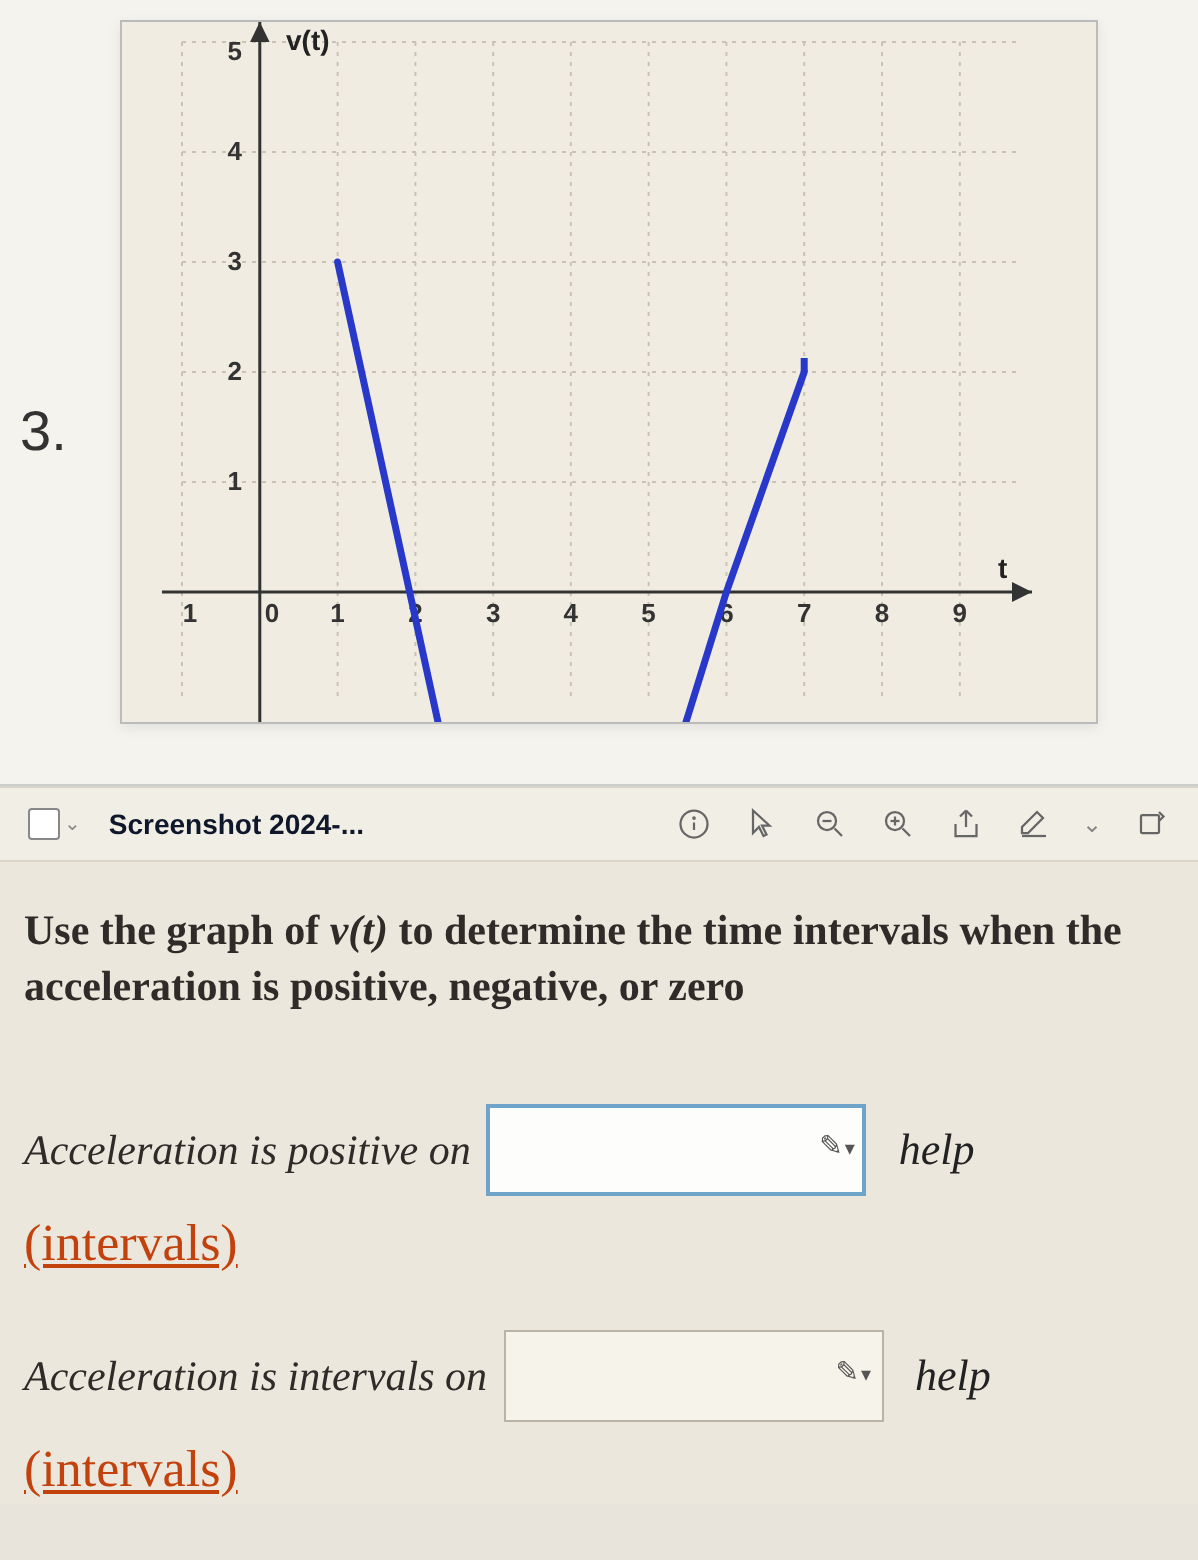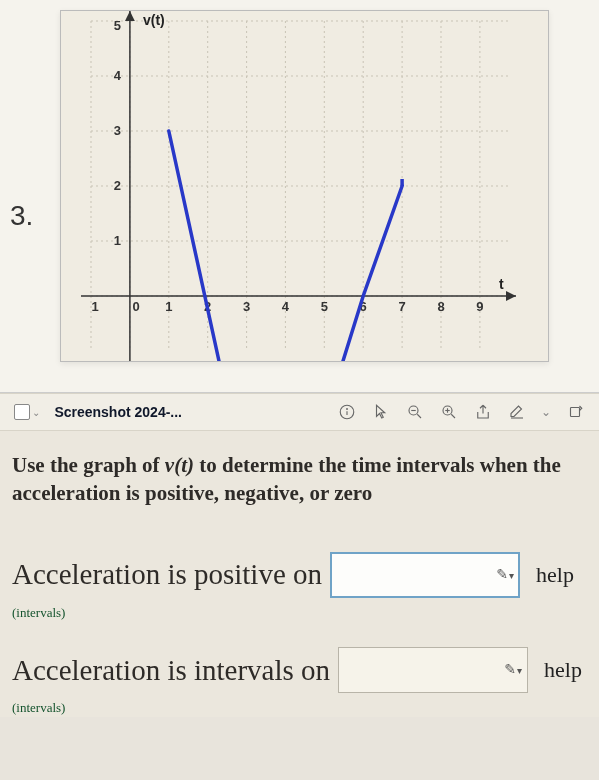--- a/index.html
+++ b/index.html
@@ -97,21 +97,22 @@
       font-weight: bold;
     }
     .answer-row {
       display: flex;
       align-items: center;
       gap: 8px;
       margin-bottom: 6px;
       flex-wrap: wrap;
     }
     .answer-label {
-      font-size: 29px;
+      font-size: 21px;
+      font-style: italic;
     }
     .answer-input-wrap {
       position: relative;
       display: inline-flex;
       align-items: center;
     }
     .answer-input {
       width: 190px;
       height: 46px;
       border: 2px solid #6fa3c7;
@@ -130,25 +131,27 @@
       top: 50%;
       transform: translateY(-50%);
       font-size: 14px;
       color: #555;
     }
     .input-pencil .darr { font-size: 10px; margin-left: 1px; }
     .help-link {
       font-size: 22px;
       color: #222;
       margin-left: 8px;
+      font-style: italic;
     }
     .hint {
-      font-size: 13px;
-      color: #14532d;
+      font-size: 26px;
+      color: #c2410c;
       margin-bottom: 26px;
+      text-decoration: underline;
     }
     .ital { font-style: italic; }
   </style>
 </head>
 <body>
 
 <div class="graph-section">
   <div class="question-label">3.</div>
   <div class="graph-box">
     <svg class="graph-svg" viewBox="0 0 460 350">

